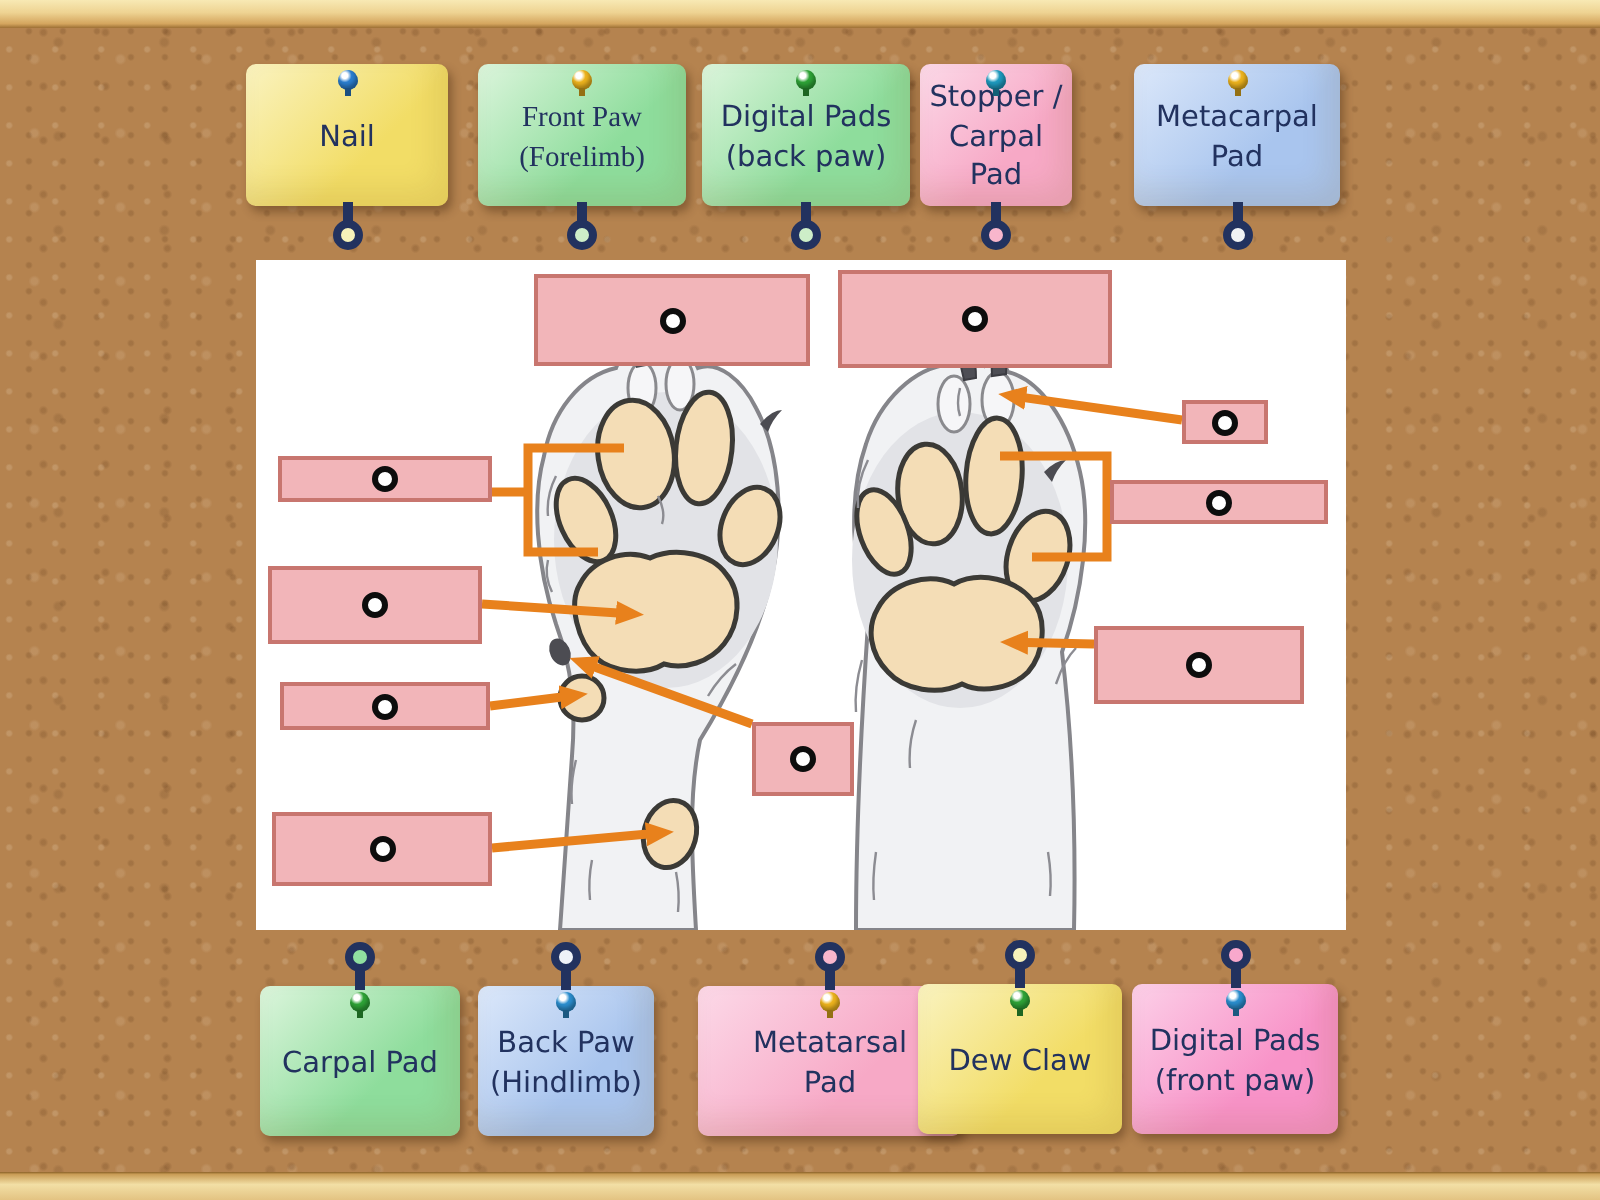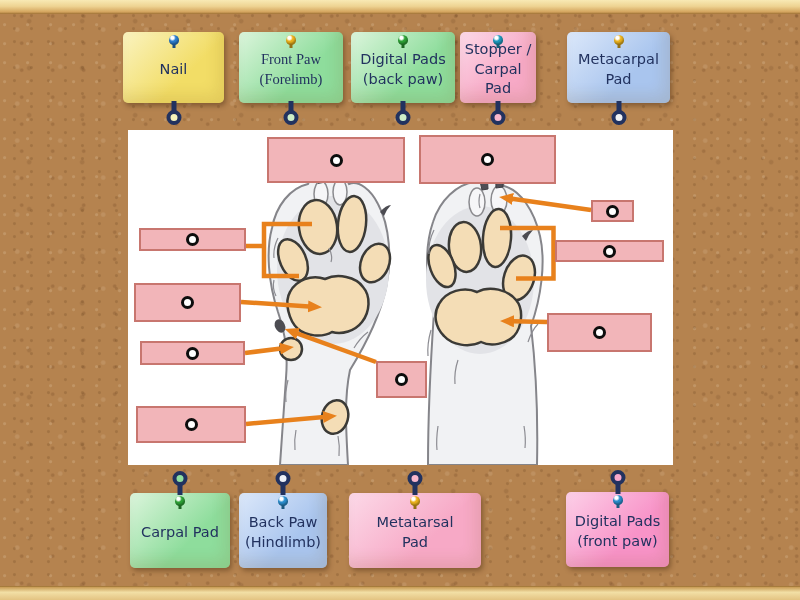--- a/index.html
+++ b/index.html
@@ -263,20 +263,32 @@
           <i class="tip"></i>
         </span>
       <span class="note-text">Metatarsal
 Pad</span>
       </div>
     <div class="connector">
         <i class="stem"></i>
         <i class="ring"></i>
       </div>
   </div>
+  <div class="note bottom" style="left: 459px; top: 492px; width: 102px; --bg: #f2dd66; --bg2: #faf3c0; --pin: #2ea437; --ring: #f6f2ba;">
+    <div class="card">
+        <span class="pin">
+          <i class="tip"></i>
+        </span>
+      <span class="note-text">Dew Claw</span>
+      </div>
+    <div class="connector">
+        <i class="stem"></i>
+        <i class="ring"></i>
+      </div>
+  </div>
   <div class="note bottom" style="left: 566px; top: 492px; width: 103px; --bg: #f893c8; --bg2: #fcd0e8; --pin: #2b8fd0; --ring: #f8a8cc;">
     <div class="card">
         <span class="pin">
           <i class="tip"></i>
         </span>
       <span class="note-text">Digital Pads
 (front paw)</span>
       </div>
     <div class="connector">
         <i class="stem"></i>

